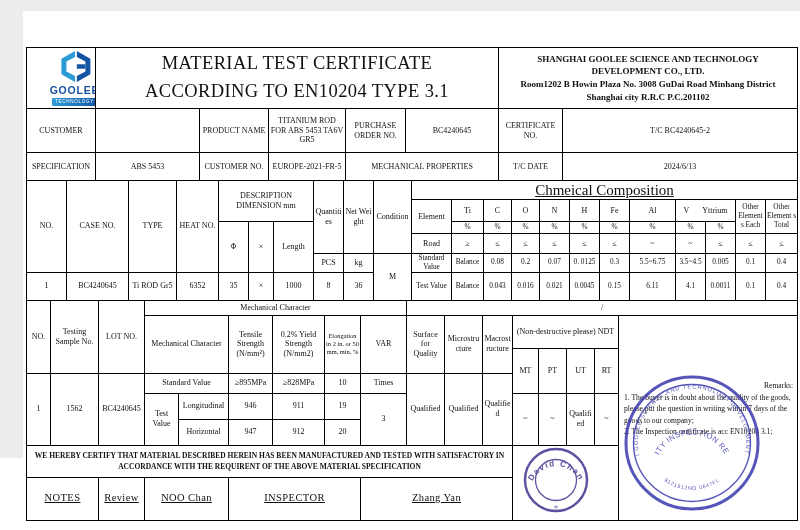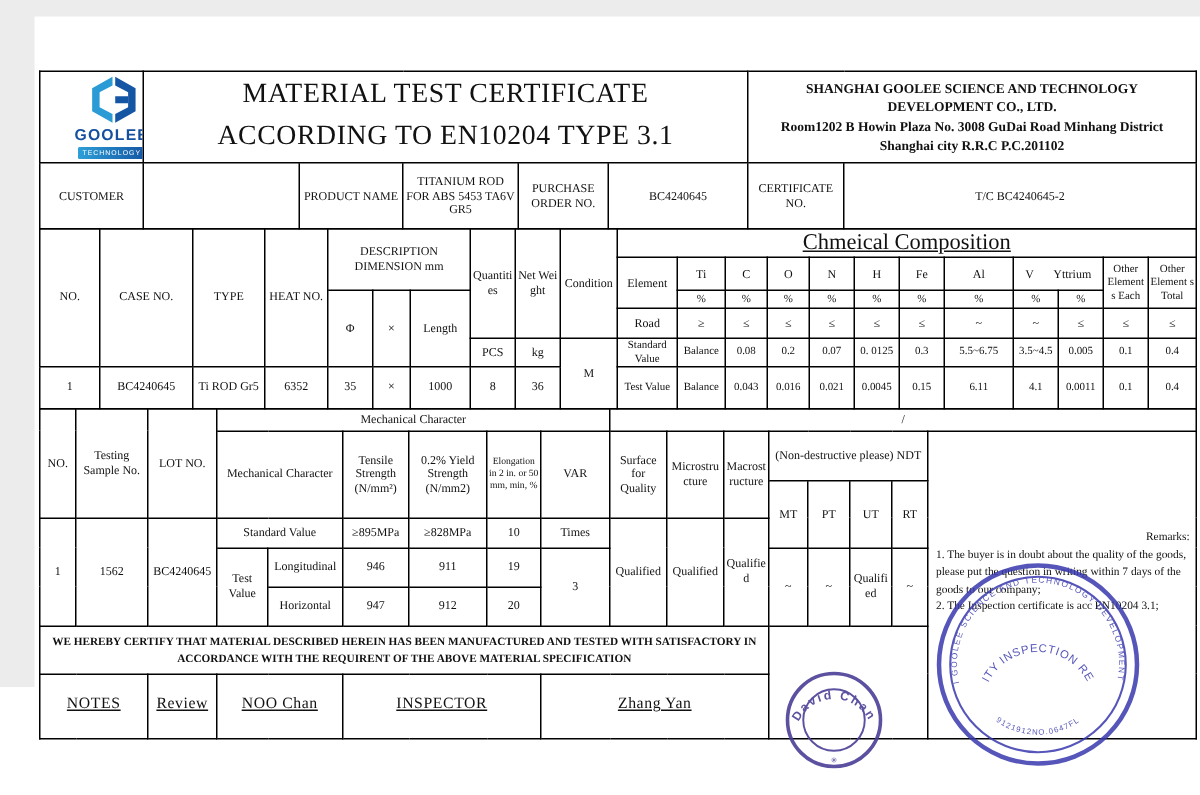--- a/index.html
+++ b/index.html
@@ -78,20 +78,29 @@
       <tr style="height:44px">
         <td>CUSTOMER</td>
         <td></td>
         <td>PRODUCT NAME</td>
         <td>TITANIUM ROD FOR ABS 5453 TA6V  GR5</td>
         <td>PURCHASE ORDER NO.</td>
         <td>BC4240645</td>
         <td>CERTIFICATE NO.</td>
         <td>T/C  BC4240645-2</td>
       </tr>
+      <tr style="height:28px">
+        <td>SPECIFICATION</td>
+        <td>ABS 5453</td>
+        <td>CUSTOMER NO.</td>
+        <td>EUROPE-2021-FR-5</td>
+        <td colspan="2">MECHANICAL PROPERTIES</td>
+        <td>T/C DATE</td>
+        <td>2024/6/13</td>
+      </tr>
     </tbody>
       </table>
 
     <table>
       <colgroup>
           <col style="width:40px">
           <col style="width:62px">
           <col style="width:48px">
           <col style="width:42px">
           <col style="width:30px">

